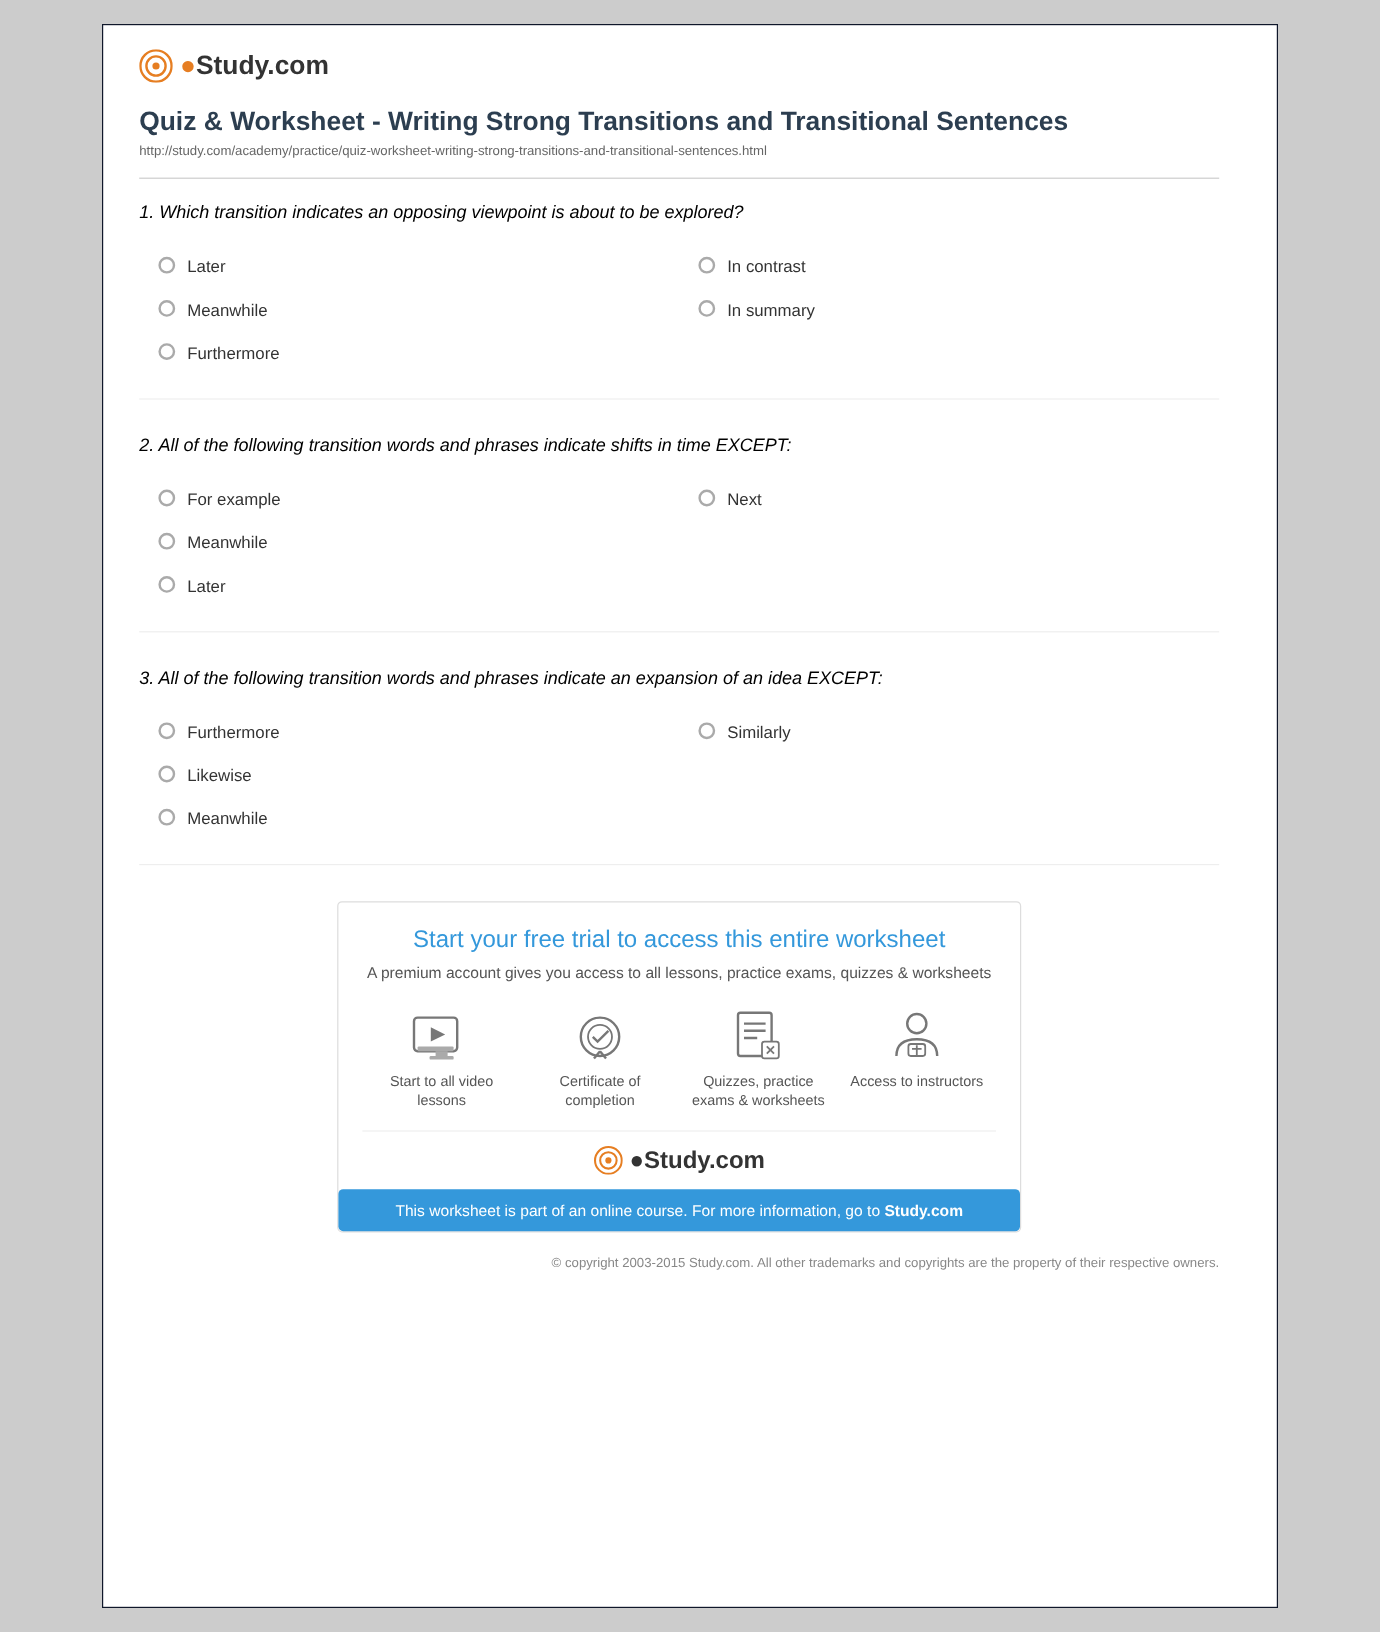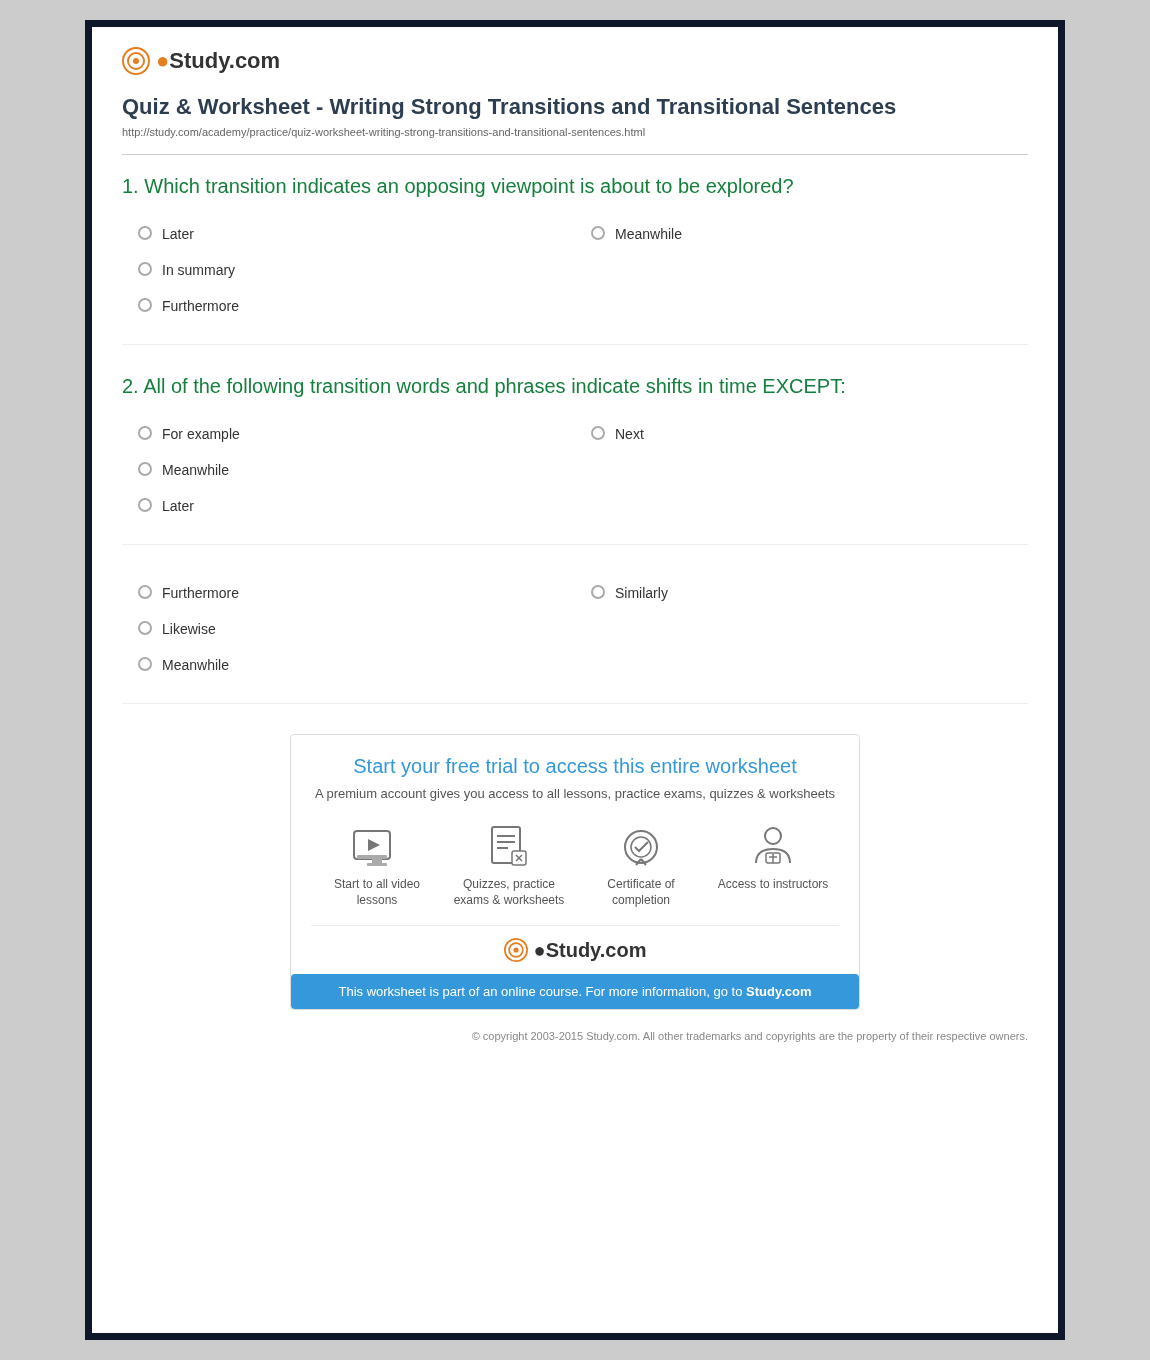--- a/index.html
+++ b/index.html
@@ -7,22 +7,22 @@
       font-family: Arial, sans-serif;
       background: #ccc;
       display: flex;
       justify-content: center;
       padding: 20px;
     }
     .page {
       background: #fff;
       width: 980px;
       min-height: 1320px;
-      border: 7px solid #0f172a;
-      padding: 20px 30px 30px 30px;
+      border: 1px solid #0f172a;
+      padding: 20px 48px 30px 30px;
       position: relative;
     }
     .logo-area {
       display: flex;
       align-items: center;
       margin-bottom: 18px;
     }
     .logo-icon {
       width: 28px;
       height: 28px;
@@ -52,24 +52,25 @@
       border: none;
       border-top: 1px solid #ccc;
       margin-bottom: 20px;
     }
     .question-block {
       margin-bottom: 30px;
       border-bottom: 1px solid #eee;
       padding-bottom: 20px;
     }
     .question-text {
-      font-size: 20px;
-      color: #15803d;
+      font-size: 15px;
+      color: #000000;
       margin-bottom: 18px;
       font-weight: normal;
+      font-style: italic;
     }
     .options-grid {
       display: grid;
       grid-template-columns: 1fr 1fr;
       gap: 0;
     }
     .option-item {
       display: flex;
       align-items: flex-start;
       padding: 10px 16px;
@@ -185,20 +186,24 @@
       <div class="question-text">
         1. <span>Which transition indicates an opposing viewpoint is about to be explored?</span>
       </div>
       <div class="options-grid">
         <div class="option-item">
           <div class="radio-circle"></div>
           <span>Later</span>
         </div>
         <div class="option-item">
           <div class="radio-circle"></div>
+          <span>In contrast</span>
+        </div>
+        <div class="option-item">
+          <div class="radio-circle"></div>
           <span>Meanwhile</span>
         </div>
         <div class="option-item">
           <div class="radio-circle"></div>
           <span>In summary</span>
         </div>
         <div class="option-item full-width">
           <div class="radio-circle"></div>
           <span>Furthermore</span>
         </div>
@@ -223,20 +228,23 @@
           <span>Meanwhile</span>
         </div>
         <div class="option-item full-width">
           <div class="radio-circle"></div>
           <span>Later</span>
         </div>
       </div>
     </div>
 
     <div class="question-block">
+      <div class="question-text">
+        3. <span>All of the following transition words and phrases indicate an expansion of an idea EXCEPT:</span>
+      </div>
       <div class="options-grid">
         <div class="option-item">
           <div class="radio-circle"></div>
           <span>Furthermore</span>
         </div>
         <div class="option-item">
           <div class="radio-circle"></div>
           <span>Similarly</span>
         </div>
         <div class="option-item">
@@ -260,48 +268,48 @@
 
       <div class="promo-feature">
         <svg class="icon-svg" viewBox="0 0 55 55">
           <rect x="4" y="10" width="36" height="28" rx="3" fill="none" stroke="#777" stroke-width="2"></rect>
           <rect x="7" y="34" width="30" height="4" rx="1" fill="#aaa"></rect>
           <rect x="22" y="38" width="10" height="4" fill="#aaa"></rect>
           <rect x="17" y="42" width="20" height="3" rx="1" fill="#aaa"></rect>
           <polygon points="18,18 18,30 30,24" fill="#777"></polygon>
         </svg>
         <div class="promo-feature-label">Start to all video lessons</div>
+      </div>
+
+      <div class="promo-feature">
+        <svg class="icon-svg" viewBox="0 0 55 55">
+          <circle cx="27" cy="26" r="16" fill="none" stroke="#777" stroke-width="2"></circle>
+          <circle cx="27" cy="26" r="10" fill="none" stroke="#777" stroke-width="1.5"></circle>
+          <polyline points="21,26 25,30 34,21" fill="none" stroke="#777" stroke-width="2"></polyline>
+          <line x1="22" y1="44" x2="27" y2="38" stroke="#777" stroke-width="2"></line>
+          <line x1="32" y1="44" x2="27" y2="38" stroke="#777" stroke-width="2"></line>
+        </svg>
+        <div class="promo-feature-label">Certificate of completion</div>
       </div>
 
       <div class="promo-feature">
         <svg class="icon-svg" viewBox="0 0 55 55">
           <rect x="10" y="6" width="28" height="36" rx="2" fill="none" stroke="#777" stroke-width="2"></rect>
           <line x1="15" y1="15" x2="33" y2="15" stroke="#777" stroke-width="2"></line>
           <line x1="15" y1="21" x2="33" y2="21" stroke="#777" stroke-width="2"></line>
           <line x1="15" y1="27" x2="26" y2="27" stroke="#777" stroke-width="2"></line>
           <rect x="30" y="30" width="14" height="14" rx="2" fill="#fff" stroke="#777" stroke-width="1.5"></rect>
           <line x1="34" y1="34" x2="40" y2="40" stroke="#777" stroke-width="1.5"></line>
           <line x1="40" y1="34" x2="34" y2="40" stroke="#777" stroke-width="1.5"></line>
         </svg>
         <div class="promo-feature-label">Quizzes, practice exams &amp; worksheets</div>
       </div>
 
       <div class="promo-feature">
         <svg class="icon-svg" viewBox="0 0 55 55">
-          <circle cx="27" cy="26" r="16" fill="none" stroke="#777" stroke-width="2"></circle>
-          <circle cx="27" cy="26" r="10" fill="none" stroke="#777" stroke-width="1.5"></circle>
-          <polyline points="21,26 25,30 34,21" fill="none" stroke="#777" stroke-width="2"></polyline>
-          <line x1="22" y1="44" x2="27" y2="38" stroke="#777" stroke-width="2"></line>
-          <line x1="32" y1="44" x2="27" y2="38" stroke="#777" stroke-width="2"></line>
-        </svg>
-        <div class="promo-feature-label">Certificate of completion</div>
-      </div>
-
-      <div class="promo-feature">
-        <svg class="icon-svg" viewBox="0 0 55 55">
           <circle cx="27" cy="15" r="8" fill="none" stroke="#777" stroke-width="2"></circle>
           <path d="M10 42 Q10 28 27 28 Q44 28 44 42" fill="none" stroke="#777" stroke-width="2"></path>
           <rect x="20" y="32" width="14" height="10" rx="2" fill="none" stroke="#777" stroke-width="1.5"></rect>
           <line x1="23" y1="36" x2="31" y2="36" stroke="#777" stroke-width="1.5"></line>
           <line x1="27" y1="33" x2="27" y2="42" stroke="#777" stroke-width="1.5"></line>
         </svg>
         <div class="promo-feature-label">Access to instructors</div>
       </div>
 
     </div>

